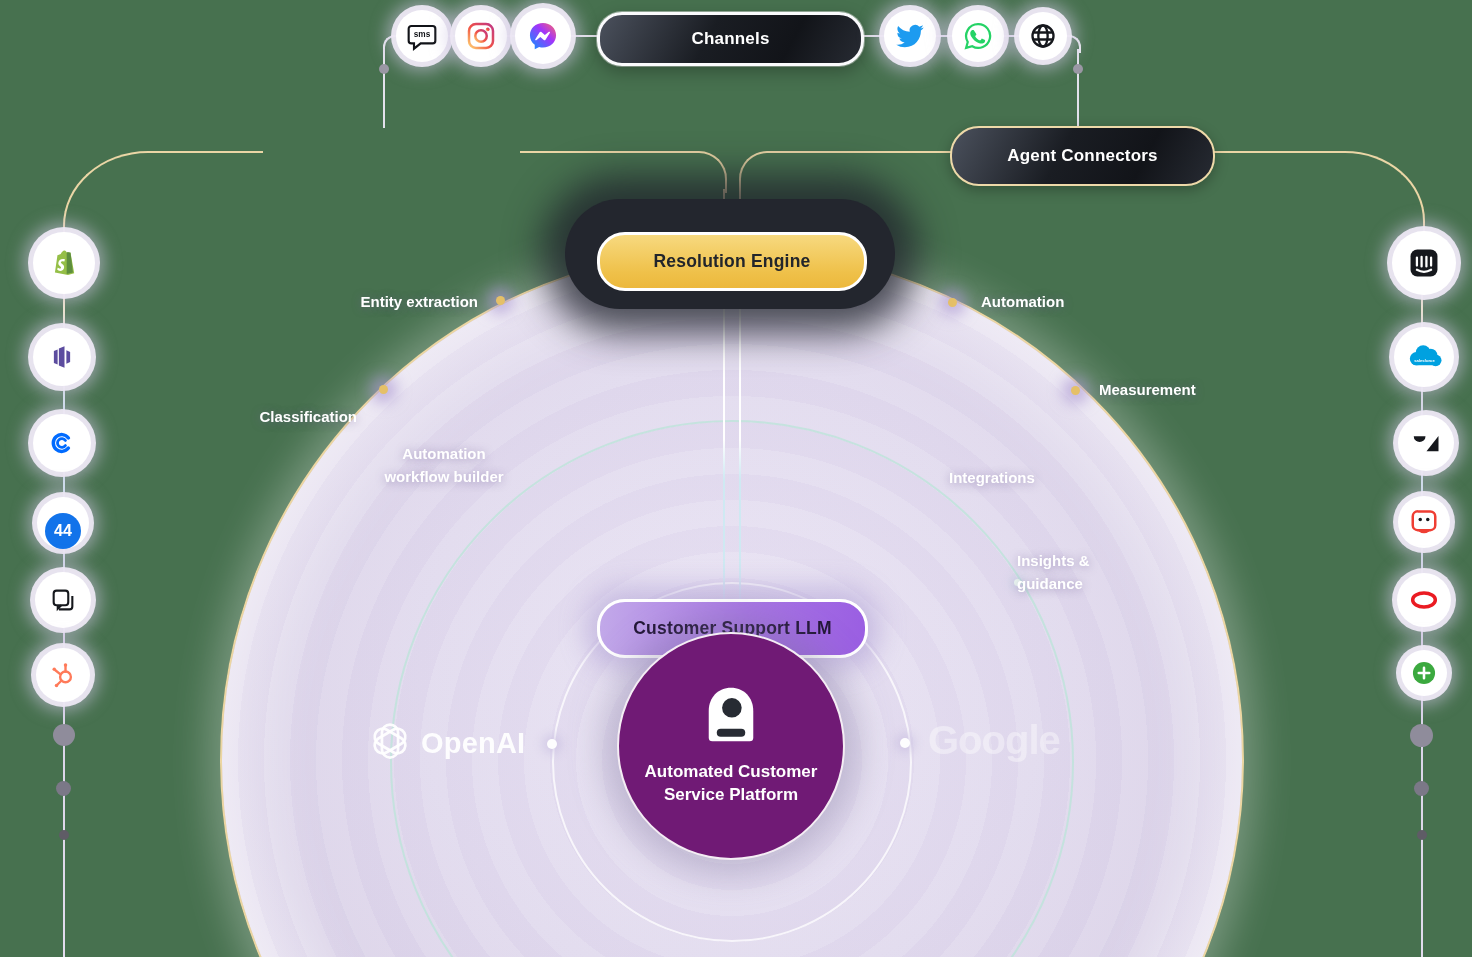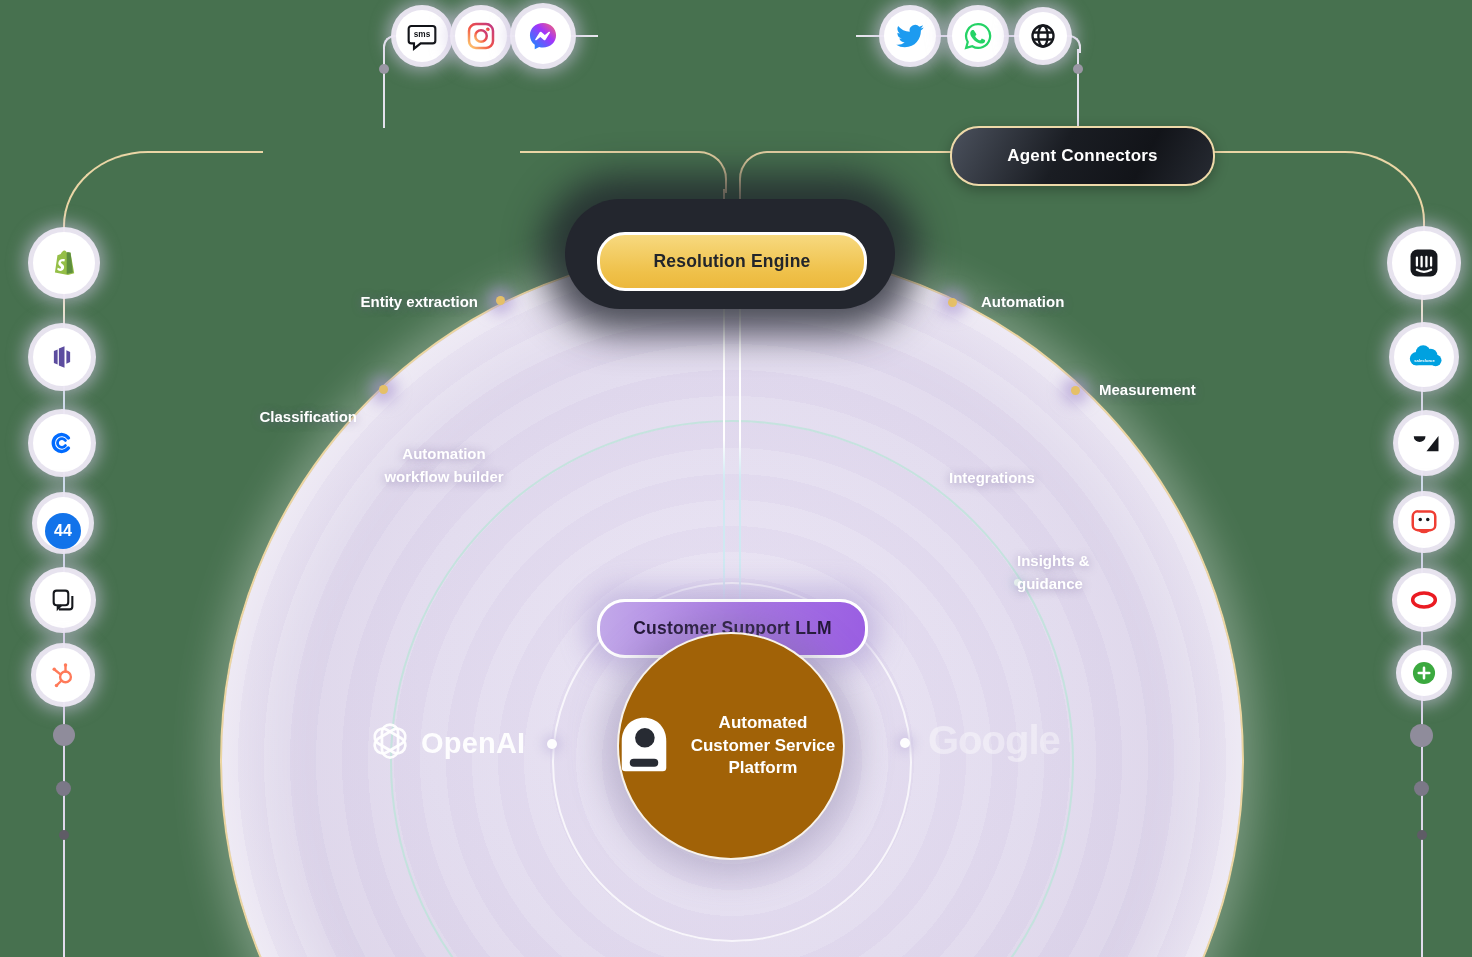--- a/index.html
+++ b/index.html
@@ -49,23 +49,23 @@
   .pill-nocode{left:597px;top:403px;width:264px;height:52px;border-radius:27px;
         background:linear-gradient(95deg,#90c3d3 0%,#89abd4 60%,#86a0d2 100%);
         border:3px solid #fff;color:#1d2127;font-size:17.5px;
         box-shadow:0 0 26px 12px rgba(148,158,198,0.38);z-index:6;}
   .pill-llm{left:597px;top:563px;width:265px;height:53px;border-radius:28px;
         background:linear-gradient(95deg,#c2a9e9 0%,#a876e4 55%,#9a5ee2 100%);
         border:3px solid #fff;color:#221636;font-size:17.5px;
         box-shadow:0 0 26px 12px rgba(150,130,200,0.4);z-index:6;margin-top:36px;}
   
   .core-circle{position:absolute;left:617px;top:632px;width:224px;height:224px;border-radius:50%;
-        background:#a16207;border:2px solid rgba(255,255,255,0.92);
+        background:#701a75;border:2px solid rgba(255,255,255,0.92);
         box-shadow:0 0 34px 14px rgba(118,108,148,0.35);
-        display:flex;flex-direction:row;align-items:center;justify-content:center;gap:14px;
+        display:flex;flex-direction:column;align-items:center;justify-content:center;gap:14px;
         z-index:6;color:#fff;text-align:center;}
   .core-title{width:176px;font-size:17px;font-weight:700;line-height:1.35;}
   
   .icon-circle{position:absolute;background:#fff;border-radius:50%;
         display:flex;align-items:center;justify-content:center;z-index:6;
         box-shadow:0 0 0 5px rgba(236,231,243,0.95),0 0 16px 10px rgba(208,198,228,0.55);}
   
   .cap-label{position:absolute;color:#fff;font-size:15px;font-weight:700;z-index:3;
         text-shadow:0 1px 8px rgba(110,92,150,0.5);line-height:23px;}
   
@@ -134,20 +134,23 @@
         <rect x="7.6" y="3" width="8.8" height="18" rx="4.4" transform="rotate(120 12 12)"></rect>
       </svg>
     </span>
     <span class="openai-text">OpenAI</span>
   </div>
   <div class="partner" style="left:928px;top:718px;">
     <span class="google-text">Google</span>
   </div>
 
   <div class="glow-rect"></div>
+  <div class="pill pill-dark pill-channels">
+    <span>Channels</span>
+  </div>
   <div class="pill pill-dark pill-ac">
     <span>Agent Connectors</span>
   </div>
   <div class="pill pill-resolution">
     <span>Resolution Engine</span>
   </div>
   <div class="pill pill-llm">
     <span>Customer Support LLM</span>
   </div>
 

